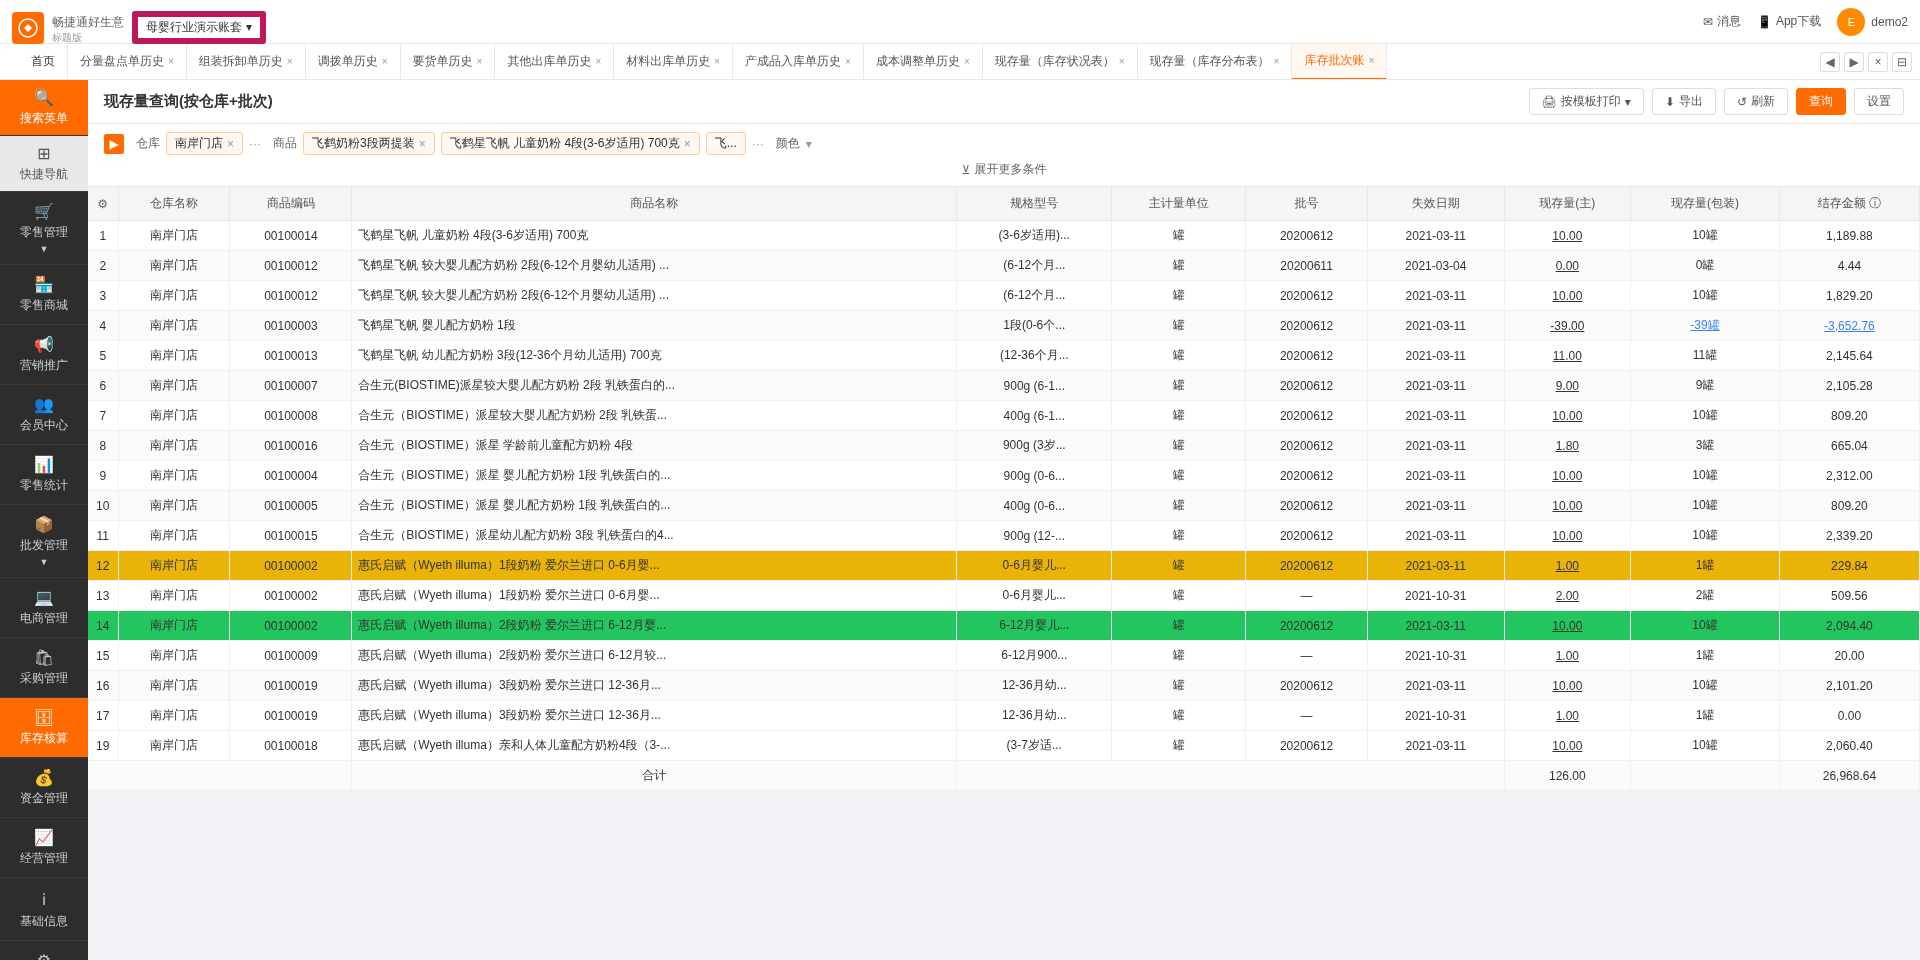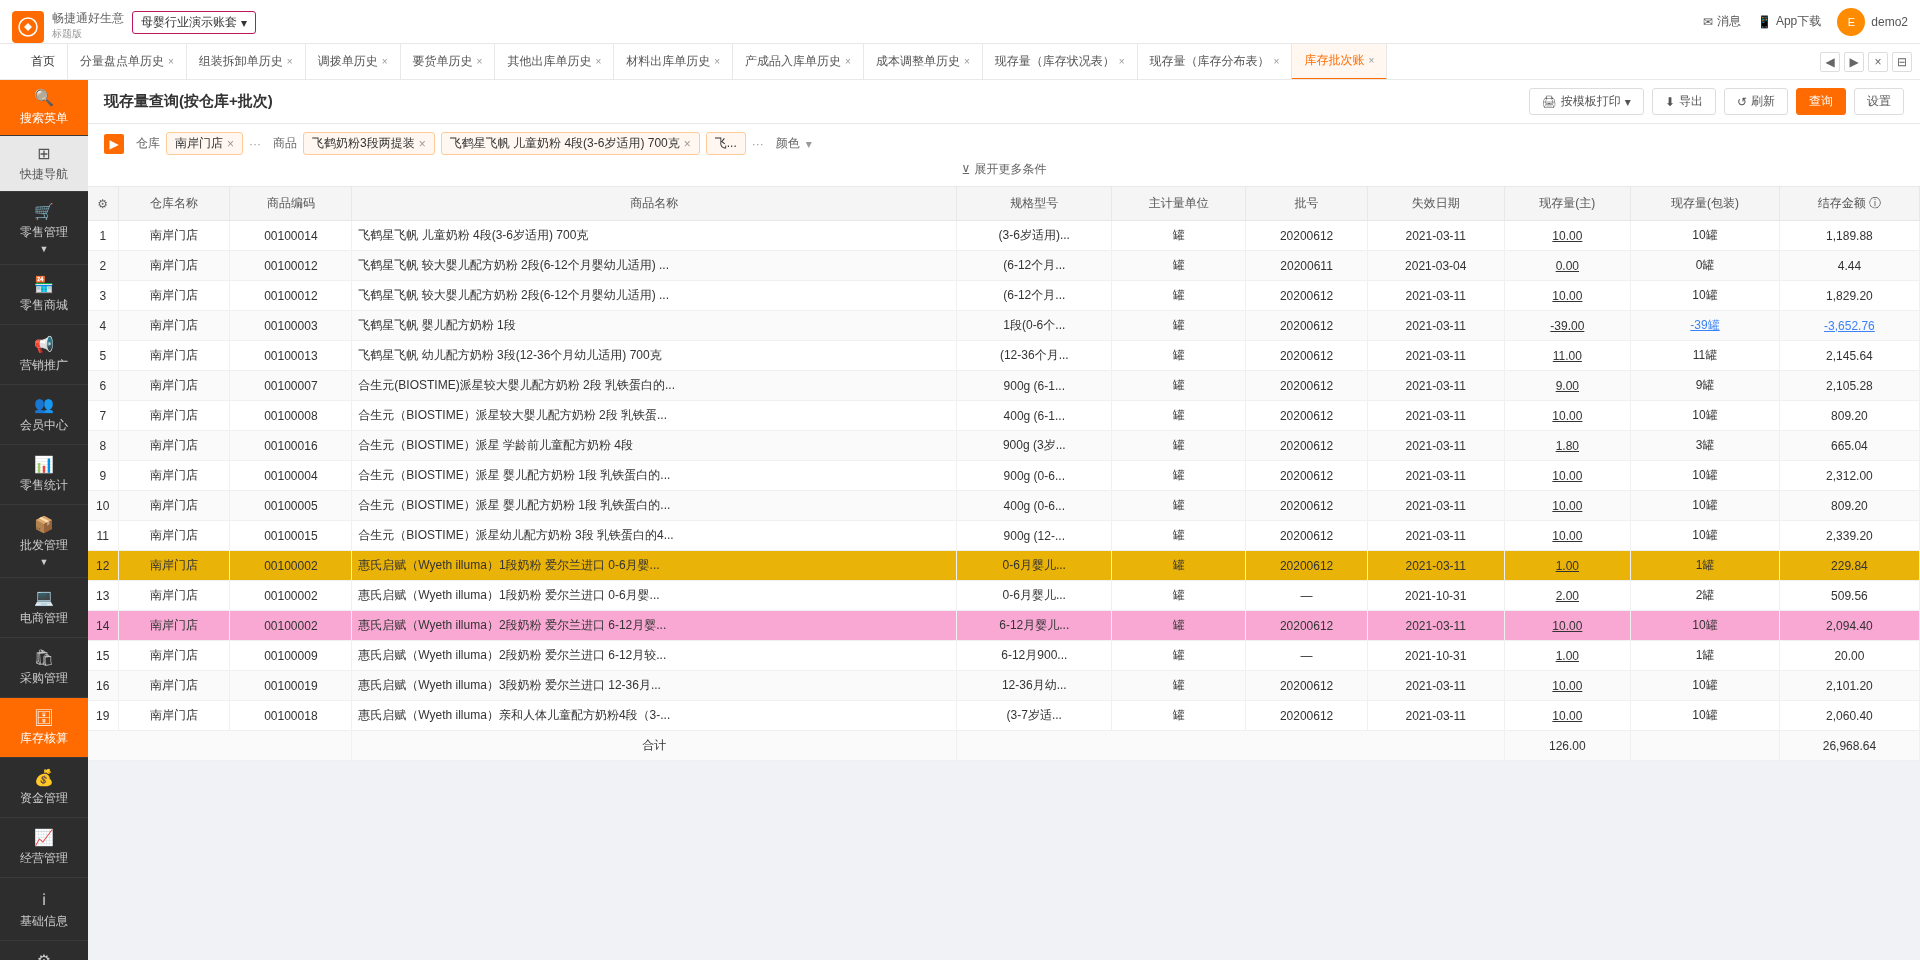--- a/index.html
+++ b/index.html
@@ -4,24 +4,24 @@
   <style>
     * { box-sizing: border-box; margin: 0; padding: 0; font-family: "Microsoft YaHei", "PingFang SC", Arial, sans-serif; font-size: 12px; }
     body { background: #f5f5f5; display: flex; flex-direction: column; height: 960px; overflow: hidden; }
 
     
     .top-header {
       display: flex; align-items: center; justify-content: space-between;
       background: #fff; height: 44px; padding: 0 12px;
       border-bottom: 1px solid #e8e8e8; flex-shrink: 0;
     }
-    .logo-area { display: flex; align-items: flex-start; gap: 8px; margin-top: 11px; }
+    .logo-area { display: flex; align-items: flex-end; gap: 8px; margin-top: 11px; }
     .logo-icon { width: 32px; height: 32px; background: #ff6b00; border-radius: 4px; display: flex; align-items: center; justify-content: center; color: #fff; font-size: 10px; font-weight: bold; }
     .logo-text { color: #666; font-size: 11px; line-height: 1.3; }
-    .workspace-select { display: flex; align-items: center; gap: 4px; color: #333; font-size: 12px; cursor: pointer; border: 1px solid #be185d; padding: 2px 8px; border-radius: 3px; }
+    .workspace-select { display: flex; align-items: center; gap: 4px; color: #333; font-size: 12px; cursor: pointer; border: 6px solid #be185d; padding: 2px 8px; border-radius: 3px; }
     .header-right { display: flex; align-items: center; gap: 16px; color: #555; }
     .header-right span { cursor: pointer; display: flex; align-items: center; gap: 4px; }
     .avatar { width: 28px; height: 28px; background: #ff8c00; border-radius: 50%; display: flex; align-items: center; justify-content: center; color: #fff; font-size: 11px; }
 
     
     .nav-tabs {
       background: #fff; display: flex; align-items: center;
       border-bottom: 1px solid #e8e8e8; flex-shrink: 0;
       overflow: hidden; height: 36px;
     }
@@ -469,21 +469,21 @@
               <td>00100002</td>
               <td style="text-align: left;">惠氏启赋（Wyeth illuma）1段奶粉 爱尔兰进口 0-6月婴...</td>
               <td>0-6月婴儿...</td>
               <td>罐</td>
               <td>—</td>
               <td>2021-10-31</td>
               <td class="underline">2.00</td>
               <td>2罐</td>
               <td>509.56</td>
             </tr>
-            <tr style="background: #f9a8d4;">
+            <tr style="background: #22c55e;">
               <td>14</td>
               <td>南岸门店</td>
               <td>00100002</td>
               <td style="text-align: left;">惠氏启赋（Wyeth illuma）2段奶粉 爱尔兰进口 6-12月婴...</td>
               <td>6-12月婴儿...</td>
               <td>罐</td>
               <td>20200612</td>
               <td>2021-03-11</td>
               <td class="underline">10.00</td>
               <td>10罐</td>
@@ -507,20 +507,33 @@
               <td>南岸门店</td>
               <td>00100019</td>
               <td style="text-align: left;">惠氏启赋（Wyeth illuma）3段奶粉 爱尔兰进口 12-36月...</td>
               <td>12-36月幼...</td>
               <td>罐</td>
               <td>20200612</td>
               <td>2021-03-11</td>
               <td class="underline">10.00</td>
               <td>10罐</td>
               <td>2,101.20</td>
+            </tr>
+            <tr>
+              <td>17</td>
+              <td>南岸门店</td>
+              <td>00100019</td>
+              <td style="text-align: left;">惠氏启赋（Wyeth illuma）3段奶粉 爱尔兰进口 12-36月...</td>
+              <td>12-36月幼...</td>
+              <td>罐</td>
+              <td>—</td>
+              <td>2021-10-31</td>
+              <td class="underline">1.00</td>
+              <td>1罐</td>
+              <td>0.00</td>
             </tr>
             <tr>
               <td>19</td>
               <td>南岸门店</td>
               <td>00100018</td>
               <td style="text-align: left;">惠氏启赋（Wyeth illuma）亲和人体儿童配方奶粉4段（3-...</td>
               <td>(3-7岁适...</td>
               <td>罐</td>
               <td>20200612</td>
               <td>2021-03-11</td>

